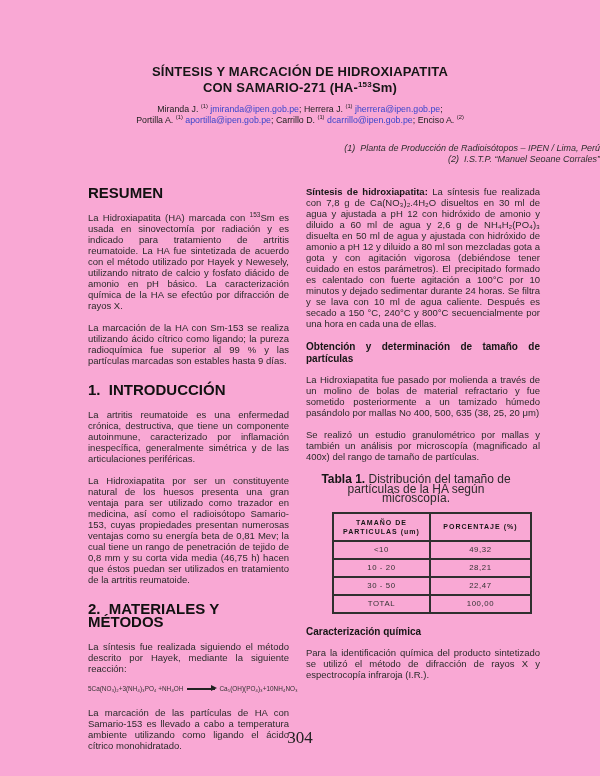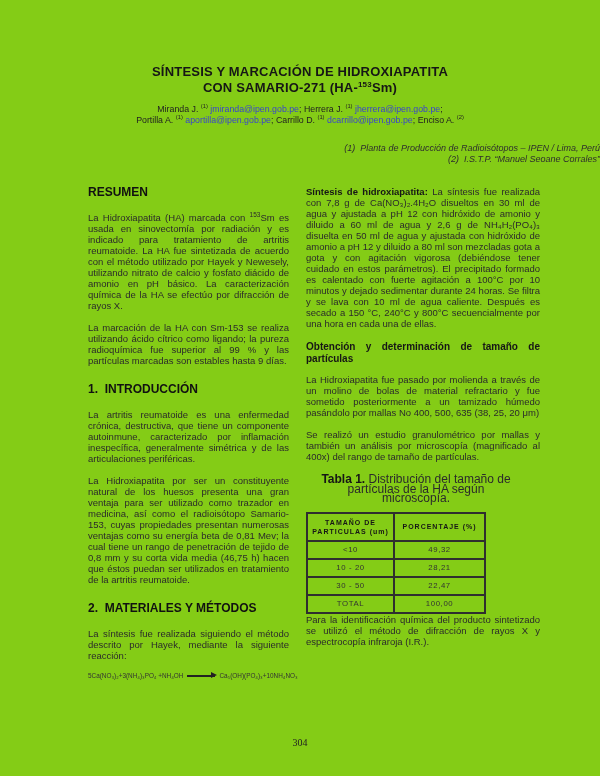--- a/index.html
+++ b/index.html
@@ -2,62 +2,62 @@
 <html><head>
 <meta charset="utf-8">
 <style>
   html,body{margin:0;padding:0;}
   body{
     width:600px;height:776px;background:#ffffff;
     font-family:"Liberation Sans", sans-serif;
     color:#2b2b2b;
     -webkit-font-smoothing:antialiased;
   }
-  .page{position:relative;width:600px;height:776px;background:#84cc16;overflow:hidden;}
+  .page{position:relative;width:600px;height:776px;background:#f9a8d4;overflow:hidden;}
 
   
   .doc-header{position:absolute;top:64px;left:0;right:0;text-align:center;}
   .title{font-size:13px;font-weight:bold;line-height:16px;color:#161616;letter-spacing:.2px;}
   .title sup{font-size:8px;line-height:0;}
   .authors{margin-top:8px;font-size:8.8px;line-height:10.8px;color:#222;}
   .authors sup{font-size:5.8px;line-height:0;}
   .email{color:#3a45cc;cursor:pointer;}
   .affiliations{margin-top:17px;font-style:italic;font-size:9px;line-height:11px;color:#2e2e2e;text-align:right;}
 
   
   .col{position:absolute;top:186px;}
   .col-left{left:88px;width:201px;}
   .col-right{left:306px;width:234px;}
   .col p{font-size:9.5px;line-height:11px;text-align:justify;margin:0 0 11px 0;}
-  h2.section{font-size:12px;font-weight:bold;color:#111;margin:17px 0 13px 0;line-height:13px;}
+  h2.section{font-size:15px;font-weight:bold;color:#111;margin:17px 0 13px 0;line-height:13px;}
   h2.section.first{margin-top:0;}
   h3.subhead{font-size:10px;font-weight:bold;color:#161616;margin:12px 0 10px 0;line-height:11.5px;text-align:justify;}
   .lead{font-weight:bold;color:#161616;}
   .p-sup{font-size:6.5px;line-height:0;vertical-align:super;}
 
   
   .reaction{display:flex;align-items:center;font-size:6.4px;color:#333;margin:4px 0 15px 0;white-space:nowrap;}
   .rx-arrow{position:relative;display:inline-block;width:28px;height:2px;background:#222;margin:0 4px;flex:0 0 auto;}
   .rx-arrow::after{content:"";position:absolute;right:-2px;top:-2.6px;width:0;height:0;
     border-left:6px solid #222;border-top:3.6px solid transparent;border-bottom:3.6px solid transparent;}
 
   
   .tabla-caption{font-size:12px;line-height:9.6px;text-align:center;margin:13px 20px 8px 6px;color:#2b2b2b;}
   .tabla-caption b{color:#161616;}
-  table.t1{border-collapse:collapse;width:180px;border:2px solid #2f2f2f;}
+  table.t1{border-collapse:collapse;margin-left:26px;width:200px;border:2px solid #2f2f2f;}
   table.t1 th, table.t1 td{border:2px solid #2f2f2f;text-align:center;vertical-align:middle;}
   table.t1 th{font-size:7px;letter-spacing:1px;padding:4px 2px;line-height:9px;color:#161616;}
   table.t1 td{font-size:7.8px;letter-spacing:.6px;padding:3.5px 2px;color:#333;}
   .t1 .c1{width:86px;}
   .t1 .c2{width:90px;}
   .after-table{margin-top:17px;}
 
   
   .page-number{position:absolute;left:0;right:0;bottom:28px;text-align:center;
-    font-family:"Liberation Serif", serif;font-size:10px;color:#222;}
+    font-family:"Liberation Serif", serif;font-size:17px;color:#222;}
 </style>
 </head>
 <body>
 
 <div class="page">
 
   <div class="doc-header">
     <div class="title">
       <span>SÍNTESIS Y MARCACIÓN DE HIDROXIAPATITA</span><br>
       <span><span>CON SAMARIO-271 (HA-</span><sup>153</sup><span>Sm)</span></span>
@@ -85,20 +85,21 @@
 
     <h2 class="section">2.&nbsp; MATERIALES Y MÉTODOS</h2>
     <p>La síntesis fue realizada siguiendo el método descrito por Hayek, mediante la siguiente reacción:</p>
 
     <div class="reaction">
       <span>5Ca(NO₃)₂+3(NH₄)₃PO₄ +NH₄OH</span>
       <span class="rx-arrow"></span>
       <span>Ca₅(OH)(PO₄)₃+10NH₄NO₃</span>
     </div>
 
+    <p>La marcación de las partículas de HA con Samario-153 es llevado a cabo a temperatura ambiente utilizando como ligando el ácido cítrico monohidratado.</p>
   </div>
 
   <div class="col col-right">
     <p><span class="lead">Síntesis de hidroxiapatita:</span><span> La síntesis fue realizada con 7,8 g de Ca(NO₃)₂.4H₂O disueltos en 30 ml de agua y ajustada a pH 12 con hidróxido de amonio y diluido a 60 ml de agua y 2,6 g de NH₄H₂(PO₄)₃ disuelta en 50 ml de agua y ajustada con hidróxido de amonio a pH 12 y diluido a 80 ml son mezcladas gota a gota y con agitación vigorosa (debiéndose tener cuidado en estos parámetros). El precipitado formado es calentado con fuerte agitación a 100°C por 10 minutos y dejado sedimentar durante 24 horas. Se filtra y se lava con 10 ml de agua caliente. Después es secado a 150 °C, 240°C y 800°C secuencialmente por una hora en cada una de ellas.</span></p>
 
     <h3 class="subhead">Obtención y determinación de tamaño de partículas</h3>
     <p>La Hidroxiapatita fue pasado por molienda a través de un molino de bolas de material refractario y fue sometido posteriormente a un tamizado húmedo pasándolo por mallas No 400, 500, 635 (38, 25, 20 μm)</p>
     <p>Se realizó un estudio granulométrico por mallas y también un análisis por microscopía (magnificado al 400x) del rango de tamaño de partículas.</p>
 
     <div class="tabla-caption"><b>Tabla 1.</b><span> Distribución del tamaño de partículas de la HA según microscopía.</span></div>
@@ -123,17 +124,18 @@
           <td>30 - 50</td>
           <td>22,47</td>
         </tr>
         <tr>
           <td>TOTAL</td>
           <td>100,00</td>
         </tr>
       </tbody>
     </table>
 
+    <h3 class="subhead after-table">Caracterización química</h3>
     <p>Para la identificación química del producto sintetizado se utilizó el método de difracción de rayos X y espectrocopía infraroja (I.R.).</p>
   </div>
 
   <div class="page-number">304</div>
 </div>
 
 </body></html>

